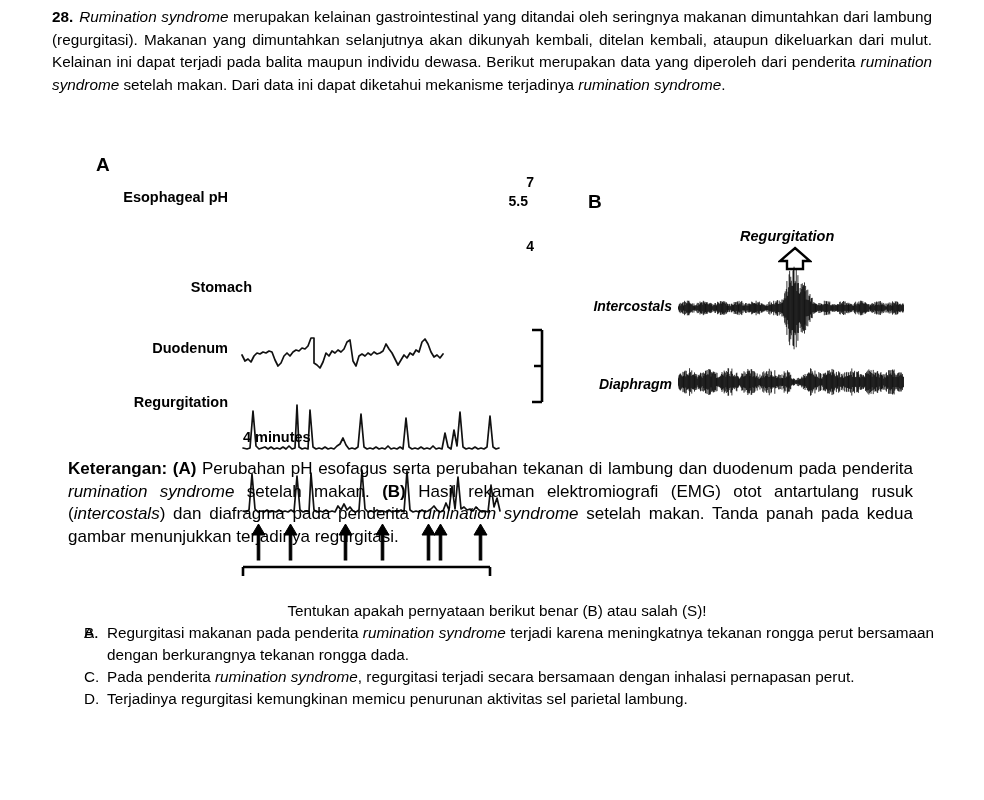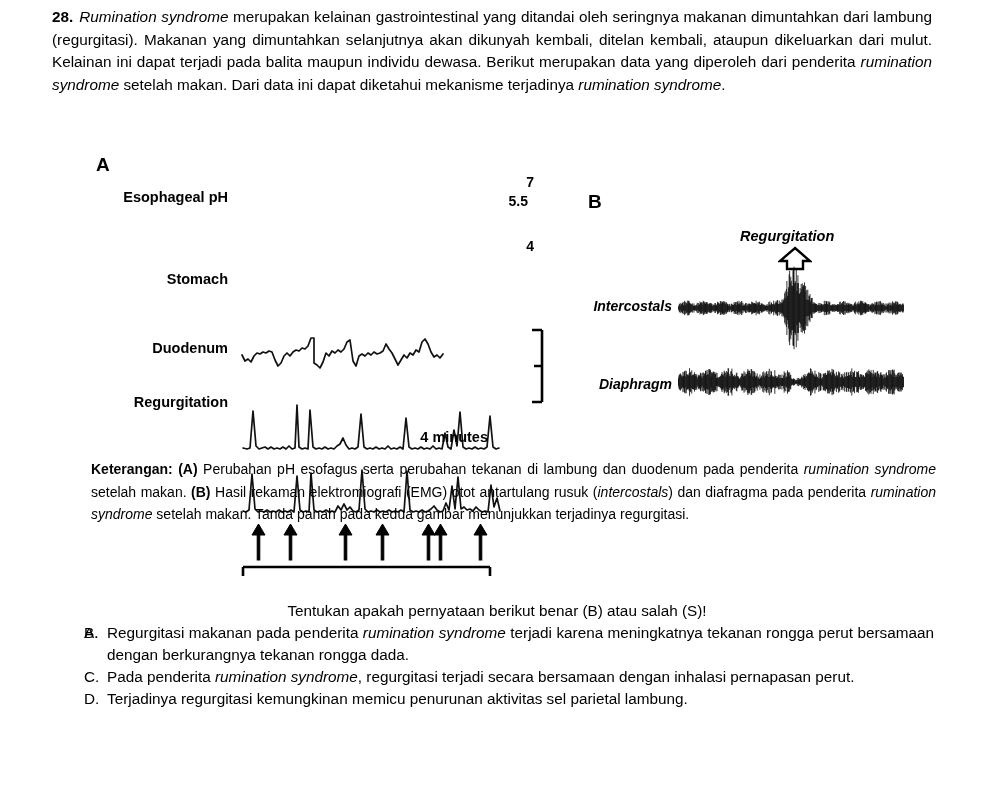--- a/index.html
+++ b/index.html
@@ -55,21 +55,21 @@
 
   .row-label {
     position: absolute;
     font-weight: bold;
     font-size: 14.5px;
     text-align: right;
     white-space: nowrap;
     line-height: 16px;
   }
   #lbl-esoph      { left: 0px;  top: 39px; width: 228px; }
-  #lbl-stomach    { left: 0px;  top: 121px; width: 228px; }
+  #lbl-stomach    { left: 0px;  top: 129px; width: 228px; padding-left: 24px; }
   #lbl-duodenum   { left: 0px;  top: 190px; width: 228px; }
   #lbl-regurg     { left: 0px;  top: 244px; width: 228px; }
 
   .b-label {
     position: absolute;
     font-weight: bold;
     font-style: italic;
     font-size: 14px;
     text-align: right;
     white-space: nowrap;
@@ -99,35 +99,35 @@
   }
   #ph-top { left: 500px; top: 25px; }
   #ph-mid { left: 494px; top: 44px; }
   #ph-bot { left: 500px; top: 89px; }
 
   #timebar-label {
     position: absolute;
     left: 243px;
     top: 279px;
     width: 245px;
-    text-align: right;
+    text-align: left;
     font-weight: bold;
     font-size: 14.5px;
     line-height: 16px;
   }
 
   svg.trace { position: absolute; display: block; }
 
   
   #keterangan {
     position: absolute;
-    left: 91px;
+    left: 68px;
     top: 458px;
     width: 845px;
-    font-size: 14px;
+    font-size: 17px;
     line-height: 22.5px;
     text-align: justify;
     text-justify: inter-word;
   }
 
   
   #prompt {
     position: absolute;
     left: 72px;
     top: 600px;

